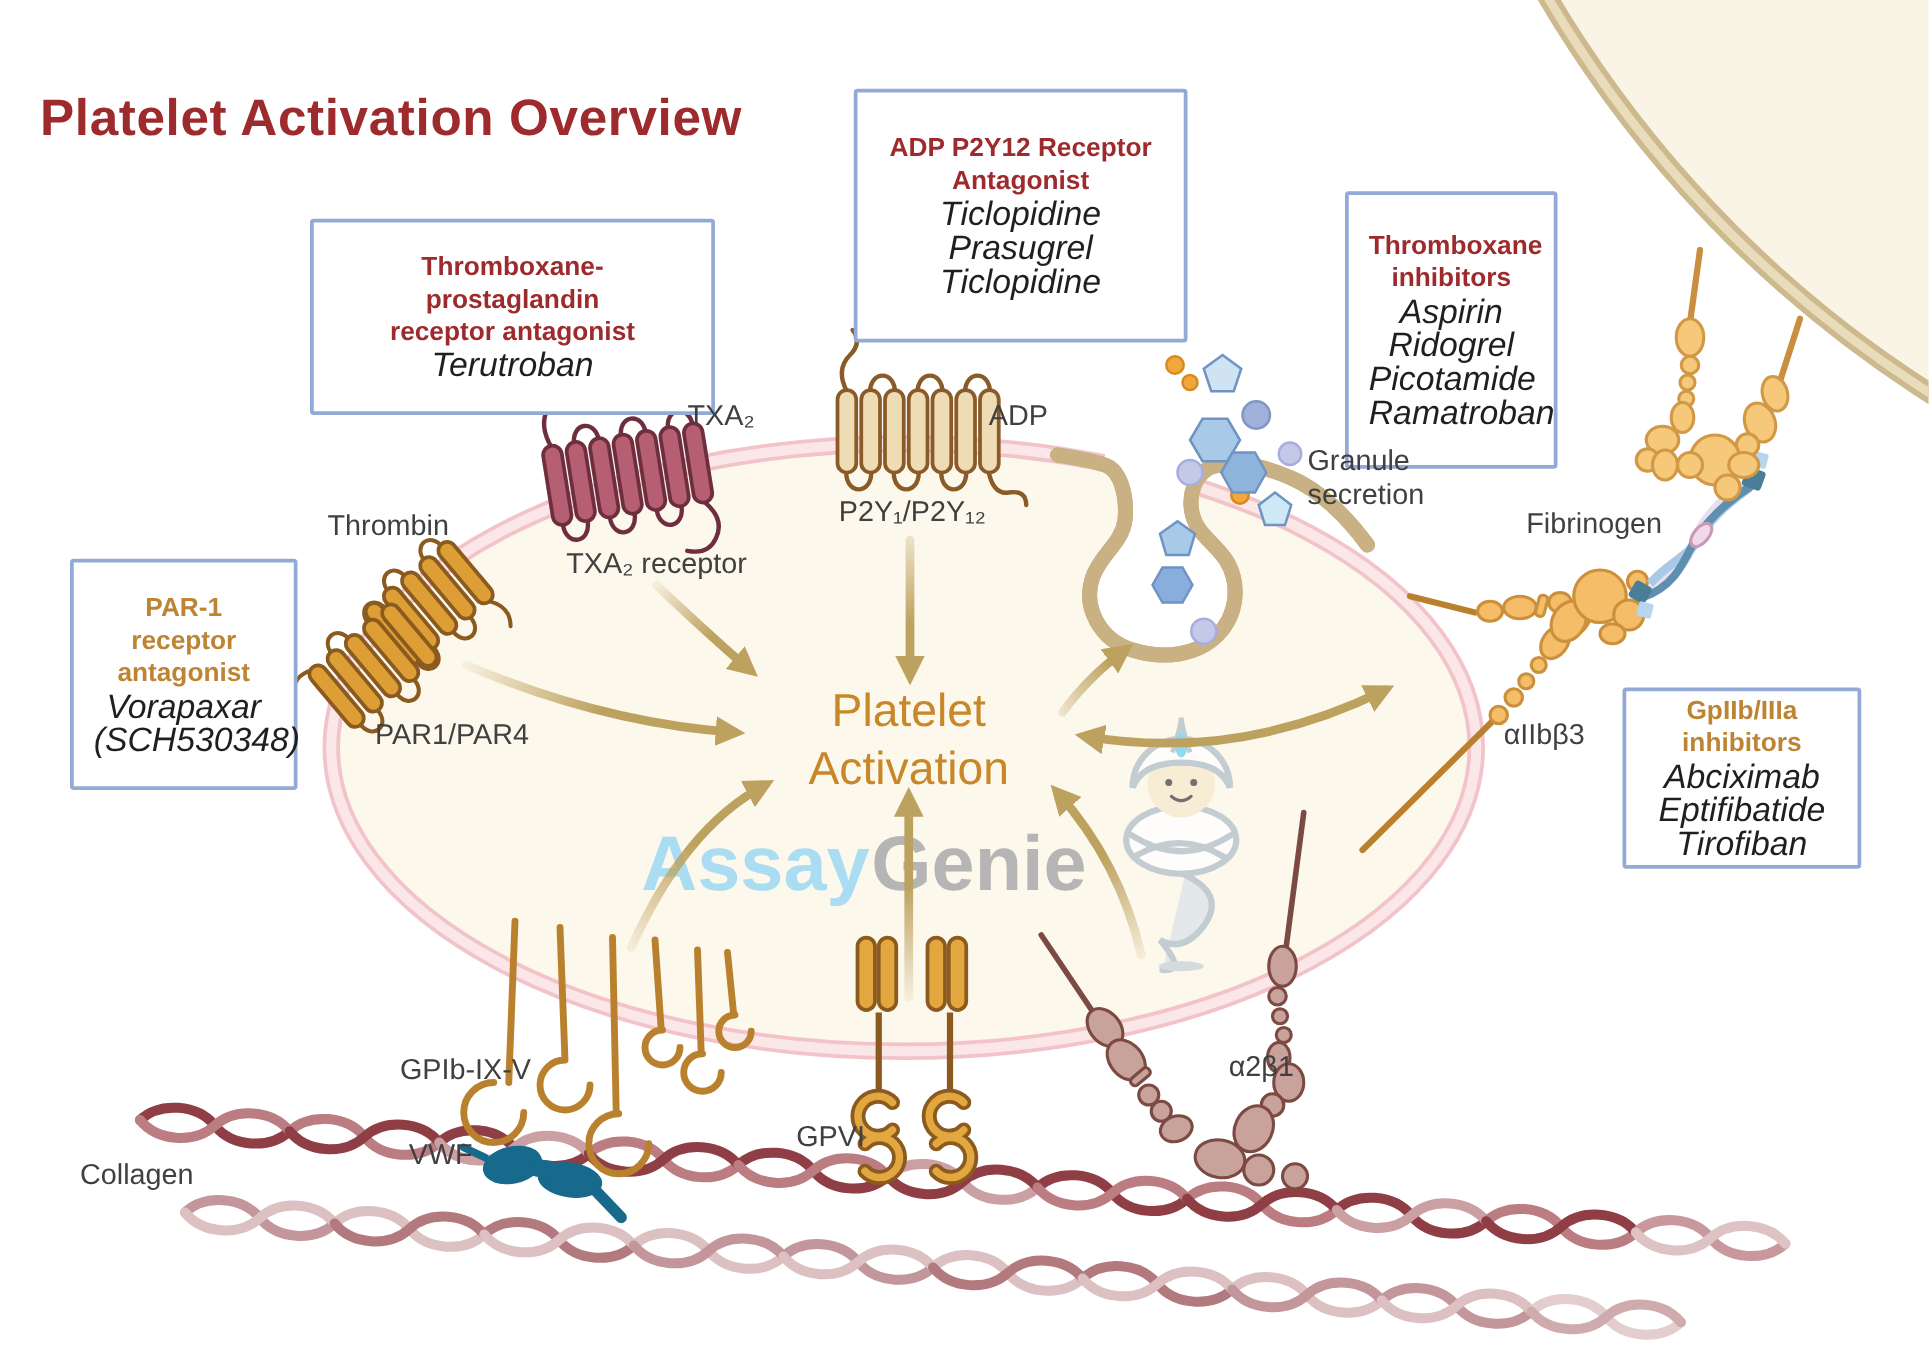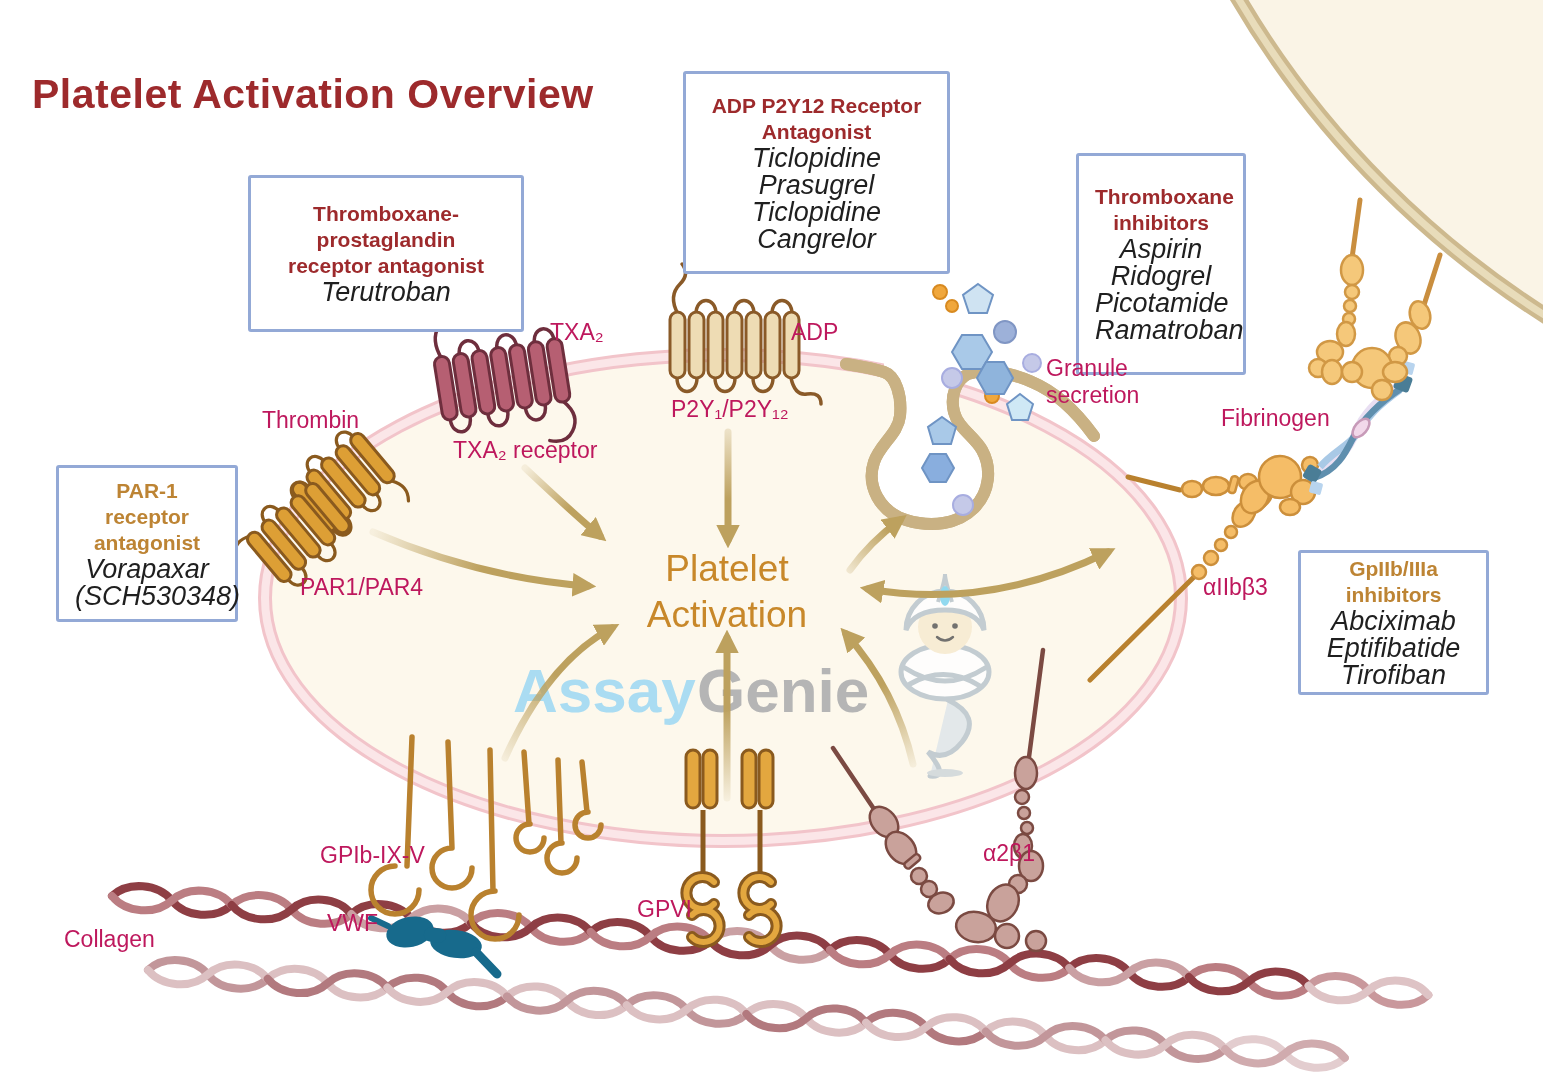--- a/index.html
+++ b/index.html
@@ -7,21 +7,21 @@
           font-family:"Liberation Sans",sans-serif;overflow:hidden}
   svg.figure{position:absolute;left:0;top:0}
   .page-title{position:absolute;left:32px;top:44px;font-size:41px;font-weight:bold;
               color:#9d2a2c;letter-spacing:.5px}
   .ibox{position:absolute;background:#fff;border:3px solid #93a9d6;border-radius:3px;
         text-align:center;display:flex;flex-direction:column;justify-content:center;
         padding:6px 16px;box-sizing:border-box}
   .ibox .bt{font-weight:bold;font-size:21px;line-height:26px;color:#9d2a2c}
   .ibox.gold .bt{color:#bd8434}
   .ibox .dr{font-style:italic;font-size:27px;line-height:27px;color:#1f1f1f}
-  .lbl{position:absolute;font-size:23px;color:#be185d;white-space:nowrap}
+  .lbl{position:absolute;font-size:23px;color:#404040;white-space:nowrap}
   .center-txt{position:absolute;left:527px;top:546px;width:400px;text-align:center;
               font-weight:normal;font-size:37px;line-height:46px;color:#c8882a}
 </style>
 </head>
 <body>
 
 <div class="canvas">
 
 <svg class="figure" width="1543" height="1080" viewBox="0 0 1543 1080">
   <defs>
@@ -344,46 +344,45 @@
     <circle cx="952" cy="378" r="10" fill="#c5c9e8" stroke="#a8ade0"></circle>
     <polygon points="1020,394 1033,404 1028,420 1012,420 1007,404" fill="#cfe8f5"></polygon>
     <polygon points="942,417 956,427 951,444 933,444 928,427" fill="#a9c9e8"></polygon>
     <polygon points="954,468 946,482 930,482 922,468 930,454 946,454" fill="#89aede"></polygon>
     <circle cx="963" cy="505" r="10" fill="#c5c9e8" stroke="#a8ade0"></circle>
   </g>
 </svg>
 
 <h1 class="page-title">Platelet Activation Overview</h1>
 
-<div class="ibox" style="left:248px;top:175px;width:276px;height:157px">
+<div class="ibox" style="left:248px;top:175px;width:324px;height:157px">
   <div class="bt">Thromboxane-</div>
   <div class="bt">prostaglandin</div>
   <div class="bt">receptor antagonist</div>
   <div class="dr">Terutroban</div>
 </div>
 
 <div class="ibox" style="left:683px;top:71px;width:267px;height:203px">
   <div class="bt">ADP P2Y12 Receptor</div>
   <div class="bt">Antagonist</div>
   <div class="dr">Ticlopidine</div>
   <div class="dr">Prasugrel</div>
   <div class="dr">Ticlopidine</div>
-  <div class="dr">Cangrelor</div>
 </div>
 
 <div class="ibox" style="left:1076px;top:153px;width:170px;height:222px">
   <div class="bt">Thromboxane</div>
   <div class="bt">inhibitors</div>
   <div class="dr">Aspirin</div>
   <div class="dr">Ridogrel</div>
   <div class="dr">Picotamide</div>
   <div class="dr">Ramatroban</div>
 </div>
 
-<div class="ibox gold" style="left:56px;top:465px;width:182px;height:157px">
+<div class="ibox gold" style="left:56px;top:447px;width:182px;height:185px">
   <div class="bt">PAR-1</div>
   <div class="bt">receptor</div>
   <div class="bt">antagonist</div>
   <div class="dr">Vorapaxar</div>
   <div class="dr">(SCH530348)</div>
 </div>
 
 <div class="ibox gold" style="left:1298px;top:550px;width:191px;height:145px">
   <div class="bt">GpIIb/IIIa</div>
   <div class="bt">inhibitors</div>

